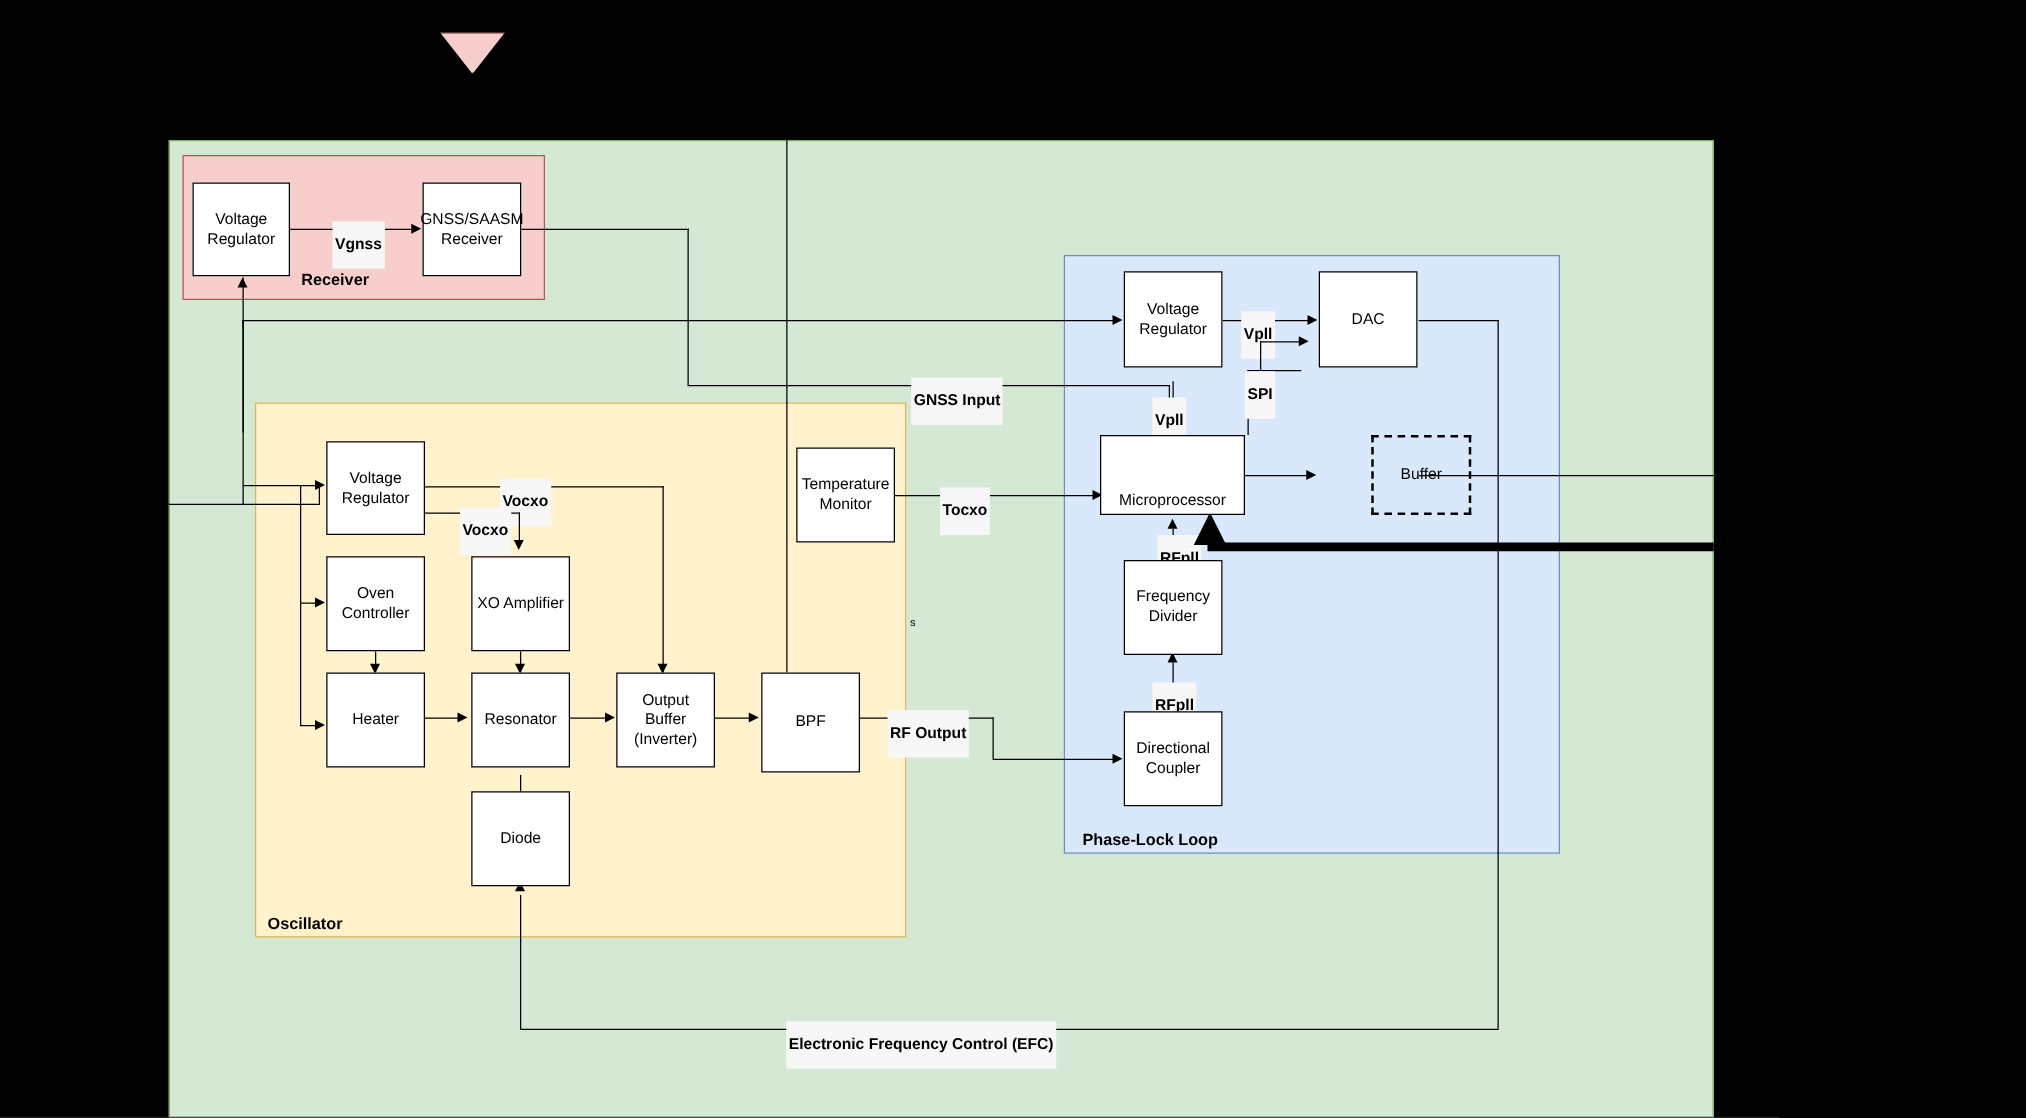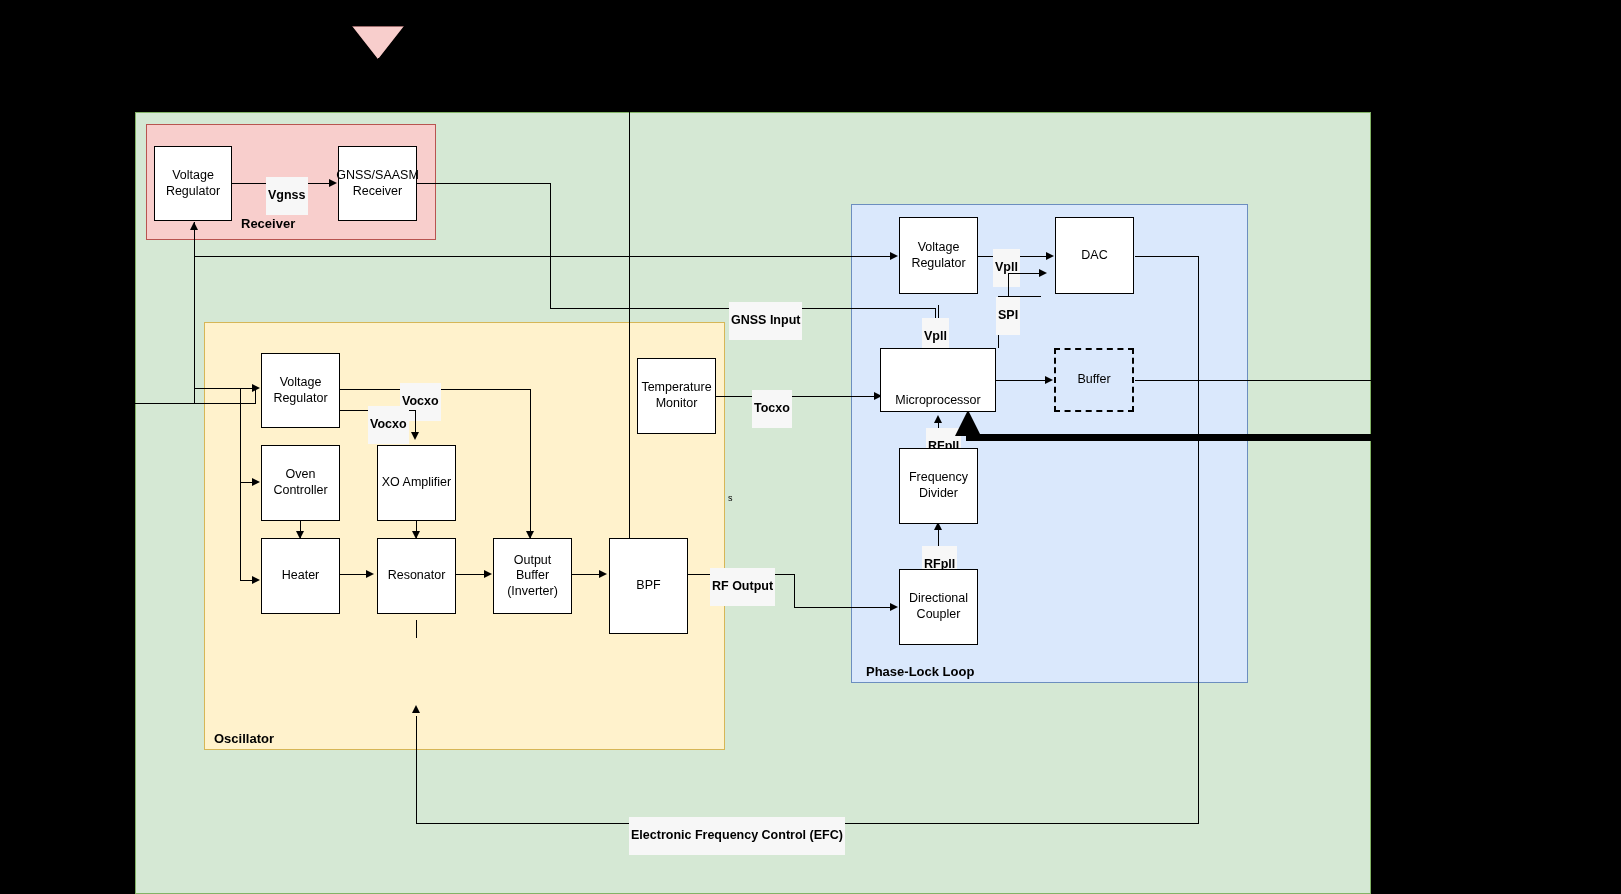--- a/index.html
+++ b/index.html
@@ -203,24 +203,27 @@
     <span>Resonator</span>
   </div>
 
   <div class="node" style="left:493px;top:538px;width:79px;height:76px;">
     <span>
       <span>Output Buffer</span><br>
       <span>(Inverter)</span>
     </span>
   </div>
 
-  <div class="node" style="left:609px;top:538px;width:79px;height:96px;">
+  <div class="node" style="left:609px;top:538px;width:79px;height:80px;">
     <span>BPF</span>
   </div>
 
+  <div class="node" style="left:377px;top:633px;width:79px;height:76px;">
+    <span>Diode</span>
+  </div>
 
   <div class="node" style="left:637px;top:358px;width:79px;height:76px;">
     <span>
       <span>Temperature</span><br>
       <span>Monitor</span>
     </span>
   </div>
 
   <div class="node" style="left:899px;top:217px;width:79px;height:77px;">
     <span>
@@ -230,21 +233,21 @@
   </div>
 
   <div class="node" style="left:1055px;top:217px;width:79px;height:77px;">
     <span>DAC</span>
   </div>
 
   <div class="node" style="left:880px;top:348px;width:116px;height:64px;align-items:flex-end;">
     <span>Microprocessor</span>
   </div>
 
-  <div class="node dashed" style="left:1054px;top:348px;width:80px;height:64px;text-align:right;">
+  <div class="node dashed" style="left:1097px;top:348px;width:80px;height:64px;text-align:right;">
     <span>Buffer</span>
   </div>
 
   <div class="node" style="left:899px;top:569px;width:79px;height:76px;">
     <span>
       <span>Directional</span><br>
       <span>Coupler</span>
     </span>
   </div>
 

